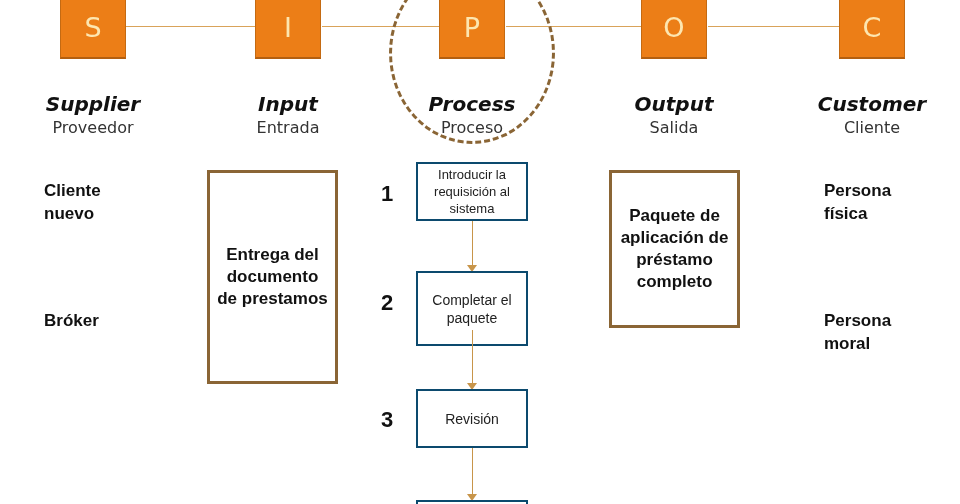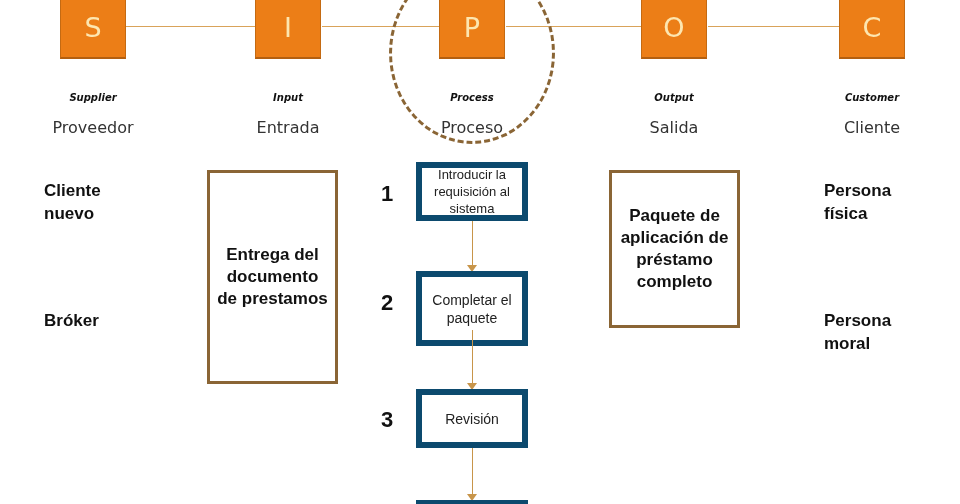--- a/index.html
+++ b/index.html
@@ -25,40 +25,40 @@
     .dashed-circle {
       position: absolute; left: 389px; top: -38px;
       width: 166px; height: 182px; border-radius: 50%;
       border: 3px dashed #8a6535; box-sizing: border-box;
     }
     .col-head {
       position: absolute; width: 160px; text-align: center;
       font-family: "DejaVu Sans", sans-serif;
     }
     .col-en {
-      font-weight: bold; font-style: italic; font-size: 10px; color: #111;
+      font-weight: bold; font-style: italic; font-size: 20px; color: #111;
       top: 92px;
     }
     .col-es {
       font-size: 16px; color: #333; top: 118px;
     }
     .side-text {
       position: absolute; font-weight: bold; font-size: 17px; color: #111;
       line-height: 23px;
     }
     .tall-box {
       position: absolute; border: 3px solid #8a6535; background: #fff;
       box-sizing: border-box;
       display: flex; align-items: center; justify-content: center;
       text-align: center; font-weight: bold; font-size: 17px; color: #111;
       line-height: 22px; padding: 0 6px;
     }
     .step-box {
       position: absolute; left: 416px; width: 112px;
-      border: 6px solid #0c4a6e; background: #fff; box-sizing: border-box;
+      border: 2px solid #0c4a6e; background: #fff; box-sizing: border-box;
       display: flex; align-items: center; justify-content: center;
       text-align: center; font-size: 14px; color: #222; line-height: 18px;
     }
     .step-num {
       position: absolute; left: 381px; font-weight: bold; font-size: 22px; color: #111;
     }
     .arrow-line {
       position: absolute; left: 472px; width: 1px; background: #c8954a;
     }
     .arrow-head {

